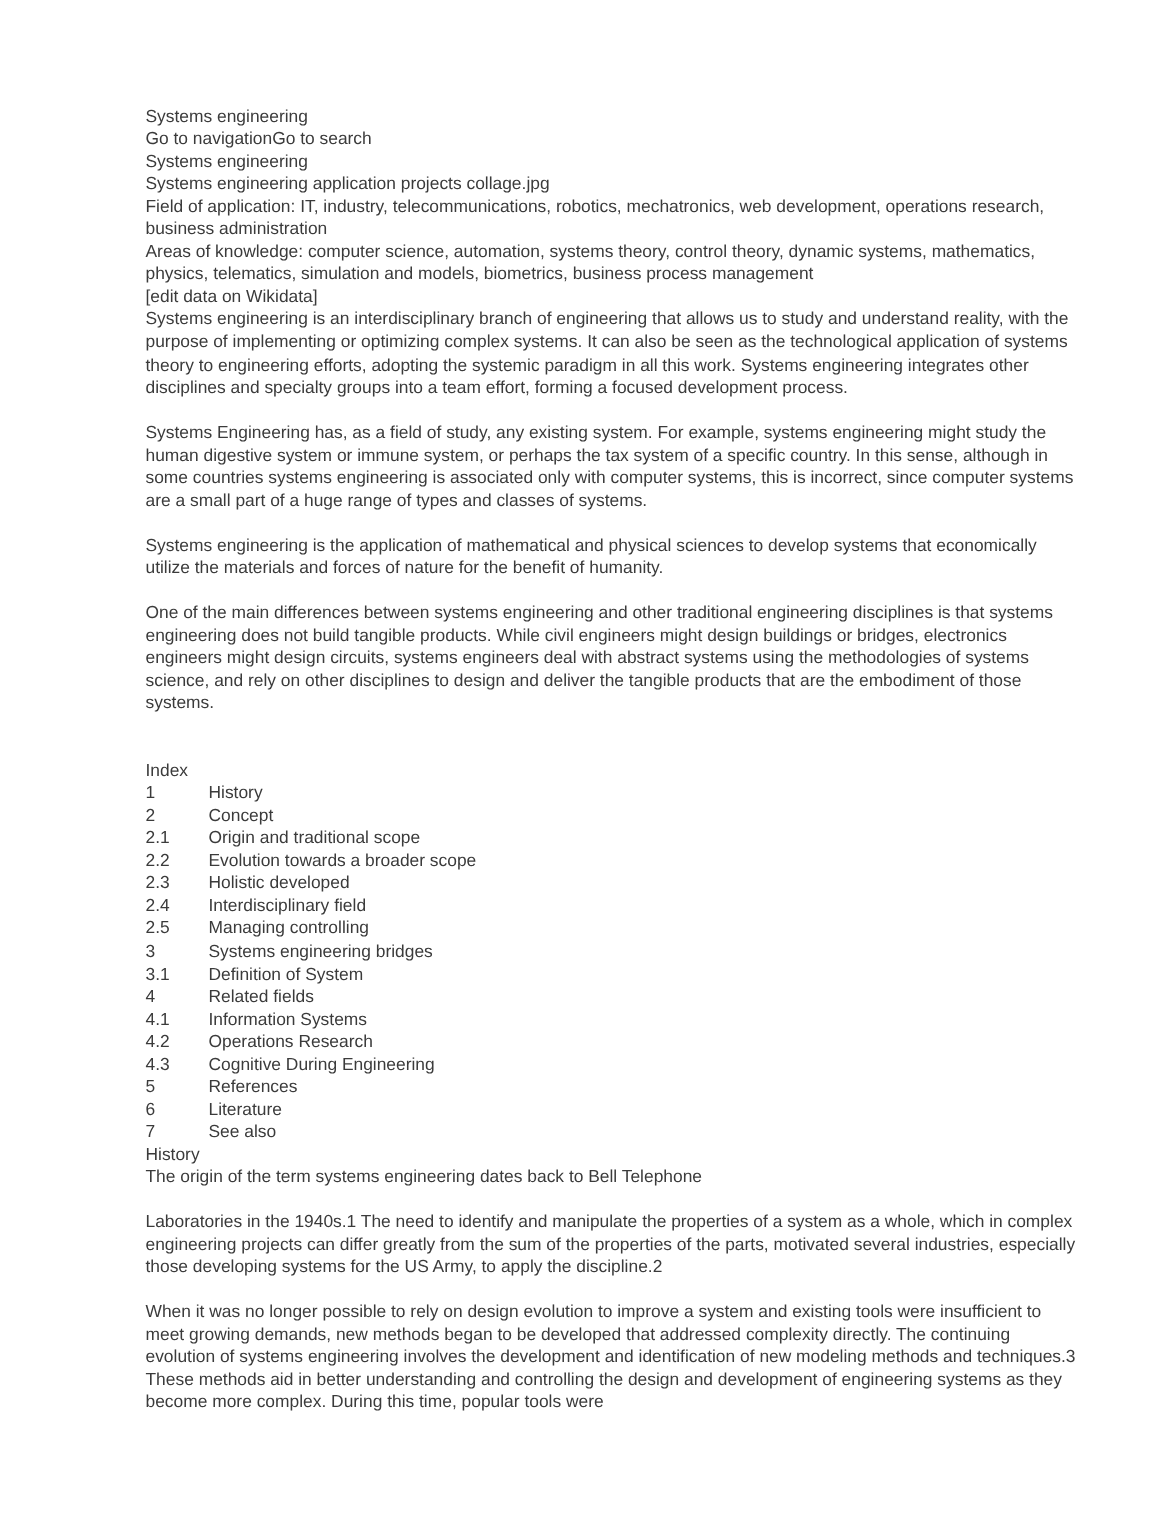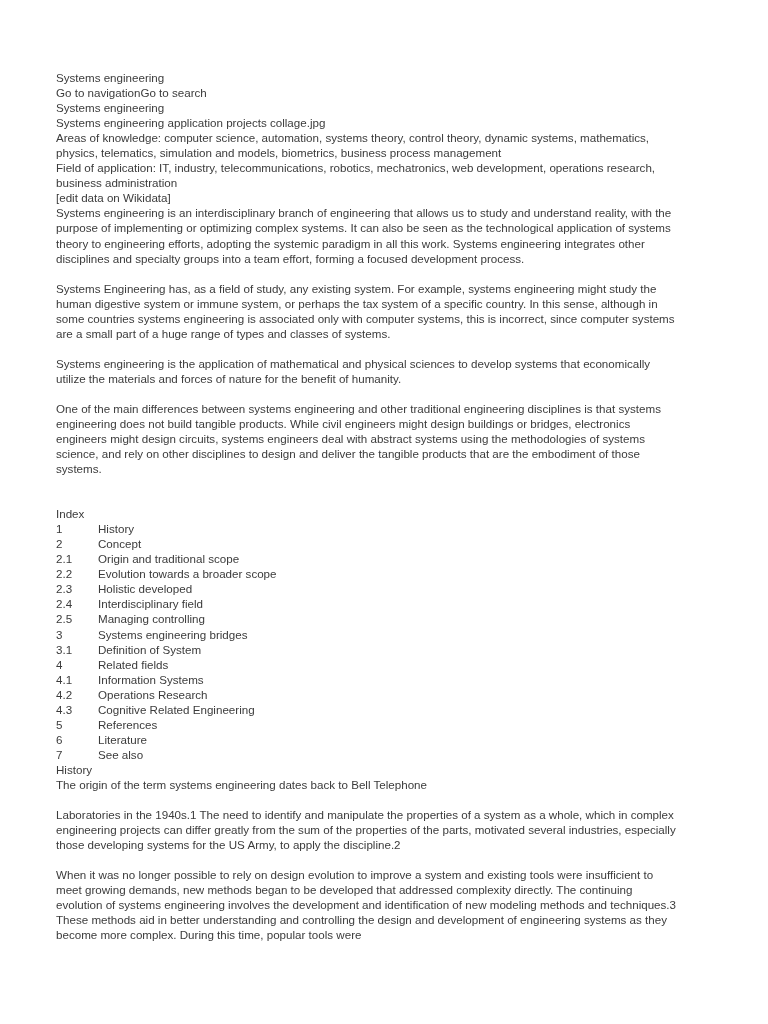--- a/index.html
+++ b/index.html
@@ -11,21 +11,21 @@
     width: 768px;
     height: 1024px;
     font-family: "Liberation Sans", sans-serif;
     color: #3b3b3b;
     -webkit-font-smoothing: antialiased;
   }
   .page {
     box-sizing: border-box;
     width: 768px;
     height: 1024px;
-    padding: 70px 78px 0 56px;
+    padding: 70px 78px 0 97px;
     background: #ffffff;
   }
   .doc {
     font-size: 11.6px;
     line-height: 15.05px;
     width: 624px;
     text-align: left;
   }
   .line {
     white-space: pre-wrap;
@@ -60,22 +60,22 @@
 <body>
 
 <div class="page">
   <div class="doc">
 
     <div>
       <div class="line">Systems engineering</div>
       <div class="line">Go to navigationGo to search</div>
       <div class="line">Systems engineering</div>
       <div class="line">Systems engineering application projects collage.jpg</div>
+      <div class="para">Field of application: IT, industry, telecommunications, robotics, mechatronics, web development, operations research, business administration</div>
       <div class="para">Areas of knowledge: computer science, automation, systems theory, control theory, dynamic systems, mathematics, physics, telematics, simulation and models, biometrics, business process management</div>
-      <div class="para">Field of application: IT, industry, telecommunications, robotics, mechatronics, web development, operations research, business administration</div>
       <div class="line">[edit data on Wikidata]</div>
     </div>
 
     <p class="para">Systems engineering is an interdisciplinary branch of engineering that allows us to study and understand reality, with the purpose of implementing or optimizing complex systems. It can also be seen as the technological application of systems theory to engineering efforts, adopting the systemic paradigm in all this work. Systems engineering integrates other disciplines and specialty groups into a team effort, forming a focused development process.</p>
     <div class="spacer-1"></div>
 
     <p class="para">Systems Engineering has, as a field of study, any existing system. For example, systems engineering might study the human digestive system or immune system, or perhaps the tax system of a specific country. In this sense, although in some countries systems engineering is associated only with computer systems, this is incorrect, since computer systems are a small part of a huge range of types and classes of systems.</p>
     <div class="spacer-1"></div>
 
     <p class="para">Systems engineering is the application of mathematical and physical sciences to develop systems that economically utilize the materials and forces of nature for the benefit of humanity.</p>
@@ -131,21 +131,21 @@
         <li class="index-row">
           <span class="index-num">4.1</span>
           <span class="index-label">Information Systems</span>
         </li>
         <li class="index-row">
           <span class="index-num">4.2</span>
           <span class="index-label">Operations Research</span>
         </li>
         <li class="index-row">
           <span class="index-num">4.3</span>
-          <span class="index-label">Cognitive Related Engineering</span>
+          <span class="index-label">Cognitive During Engineering</span>
         </li>
         <li class="index-row">
           <span class="index-num">5</span>
           <span class="index-label">References</span>
         </li>
         <li class="index-row">
           <span class="index-num">6</span>
           <span class="index-label">Literature</span>
         </li>
         <li class="index-row">

